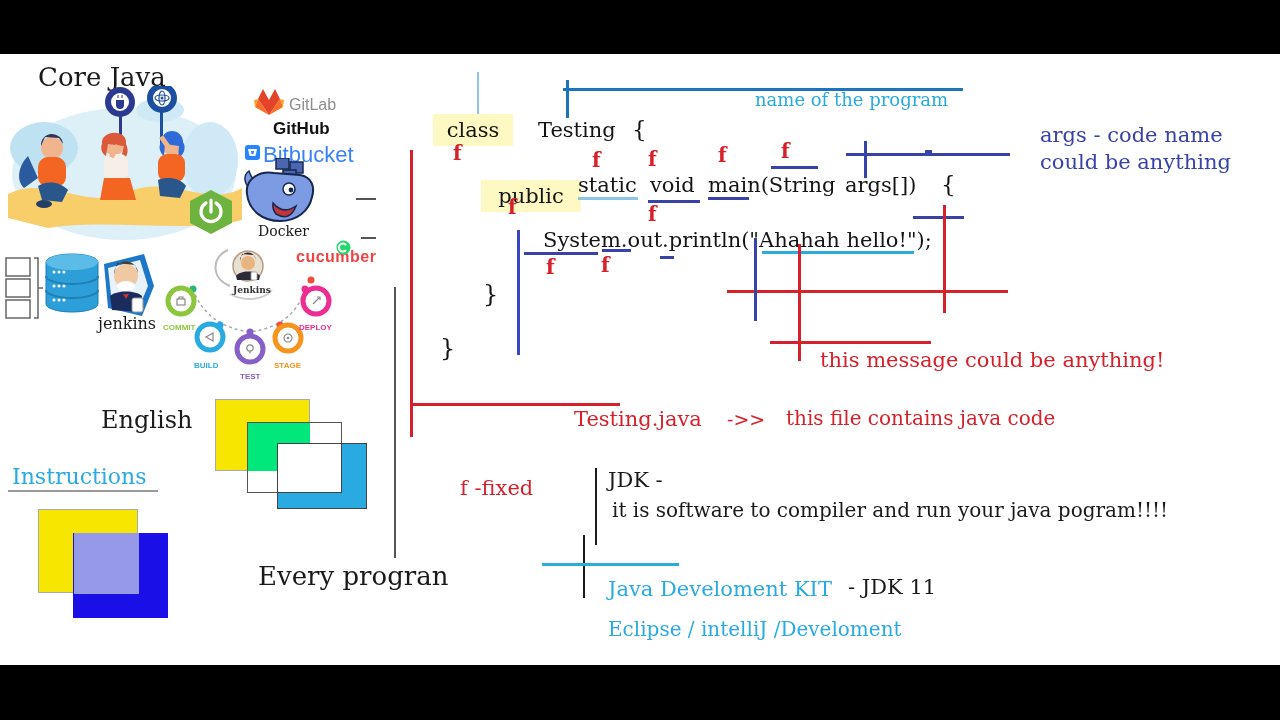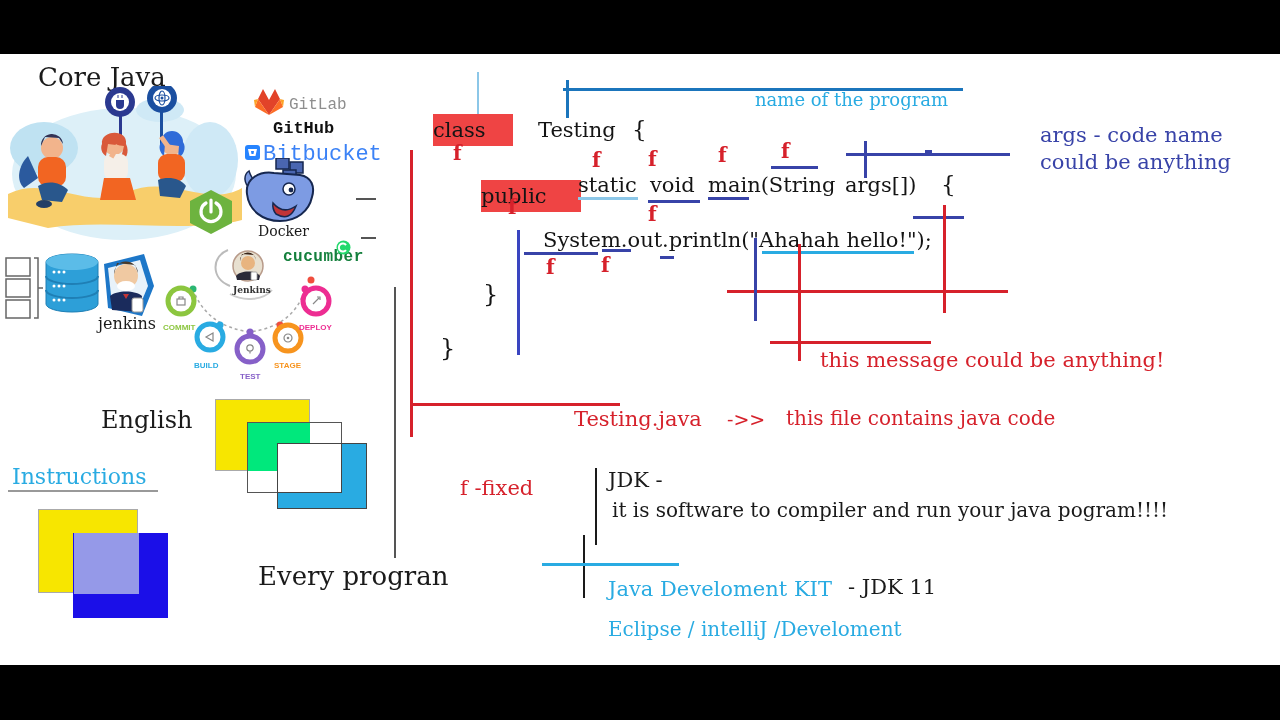--- a/index.html
+++ b/index.html
@@ -1,25 +1,25 @@
 <!DOCTYPE html>
 <html><head>
 <meta charset="utf-8">
 <style>
   html,body{margin:0;padding:0}
   body{width:1280px;height:720px;background:#fff;position:relative;overflow:hidden;
        font-family:"DejaVu Serif",serif;color:#1a1a1a}
   .abs{position:absolute}
   .bar{position:absolute;left:0;width:1280px;background:#000}
-  .sans{font-family:Liberation Mono, monospace}
+  .sans{font-family:Liberation Sans, sans-serif}
   .stroke{position:absolute}
   .fmark{position:absolute;color:#D6212B;font-weight:bold;font-size:20px;line-height:1;
          font-family:"DejaVu Serif",serif}
   .codetok{position:absolute;font-size:21px;white-space:pre;color:#141414}
-  .hl{background:#ef4444;display:flex;align-items:center;}
+  .hl{background:#fef9c3;display:flex;align-items:center;justify-content:center}
   .cyan{color:#29ABE2}.navy{color:#3843A8}.red{color:#D6212B}.gray{color:#8E8E8E}
   .note{position:absolute;white-space:pre;line-height:1.15}
   .sq{position:absolute;box-sizing:border-box}
 </style>
 </head>
 <body>
 
 <div class="bar" style="top:0;height:54px"></div>
 <div class="bar" style="top:665px;height:55px"></div>
 
@@ -103,21 +103,21 @@
     <rect x="45" y="12" width="13" height="10" fill="#4A66B0"></rect>
   </g>
   <path d="M12,30 C6,26 5,17 11,13 C13,19 15,23 20,25 Z" fill="#7D9BE3" stroke="#16274F" stroke-width="1.5"></path>
   <path d="M9,36 C7,20 22,13 36,15 L62,17 C74,19 77,29 74,39 C71,53 59,63 42,63 C25,63 11,53 9,36 Z" fill="#7D9BE3" stroke="#16274F" stroke-width="2"></path>
   <circle cx="51" cy="31" r="6" fill="#fff" stroke="#16274F" stroke-width="1.5"></circle>
   <circle cx="53" cy="32" r="2.4" fill="#16274F"></circle>
   <path d="M35,45 Q45,57 58,48 Q52,64 38,56 Q34,51 35,45 Z" fill="#C13437" stroke="#16274F" stroke-width="1.5"></path>
 </svg>
 <div class="abs" style="left:258px;top:223px;font-size:14px">Docker</div>
 
-<div class="abs sans" style="left:283px;top:248px;font-size:16px;font-weight:bold;color:#15803d;letter-spacing:0.5px">cucumber</div>
+<div class="abs sans" style="left:296px;top:248px;font-size:16px;font-weight:bold;color:#ef4444;letter-spacing:0.5px">cucumber</div>
 <svg class="abs" style="left:336px;top:240px" width="15" height="15" viewBox="0 0 15 15">
   <circle cx="7.5" cy="7.5" r="7" fill="#23D96C"></circle>
   <path d="M10,5 a4 4 0 1 0 0,5" fill="none" stroke="#fff" stroke-width="2"></path>
 </svg>
 
 <svg class="abs" style="left:4px;top:246px" width="152" height="88" viewBox="0 0 152 88">
   <g fill="#fff" stroke="#666" stroke-width="1.5">
     <rect x="2" y="12" width="24" height="18"></rect>
     <rect x="2" y="33" width="24" height="18"></rect>
     <rect x="2" y="54" width="24" height="18"></rect>

